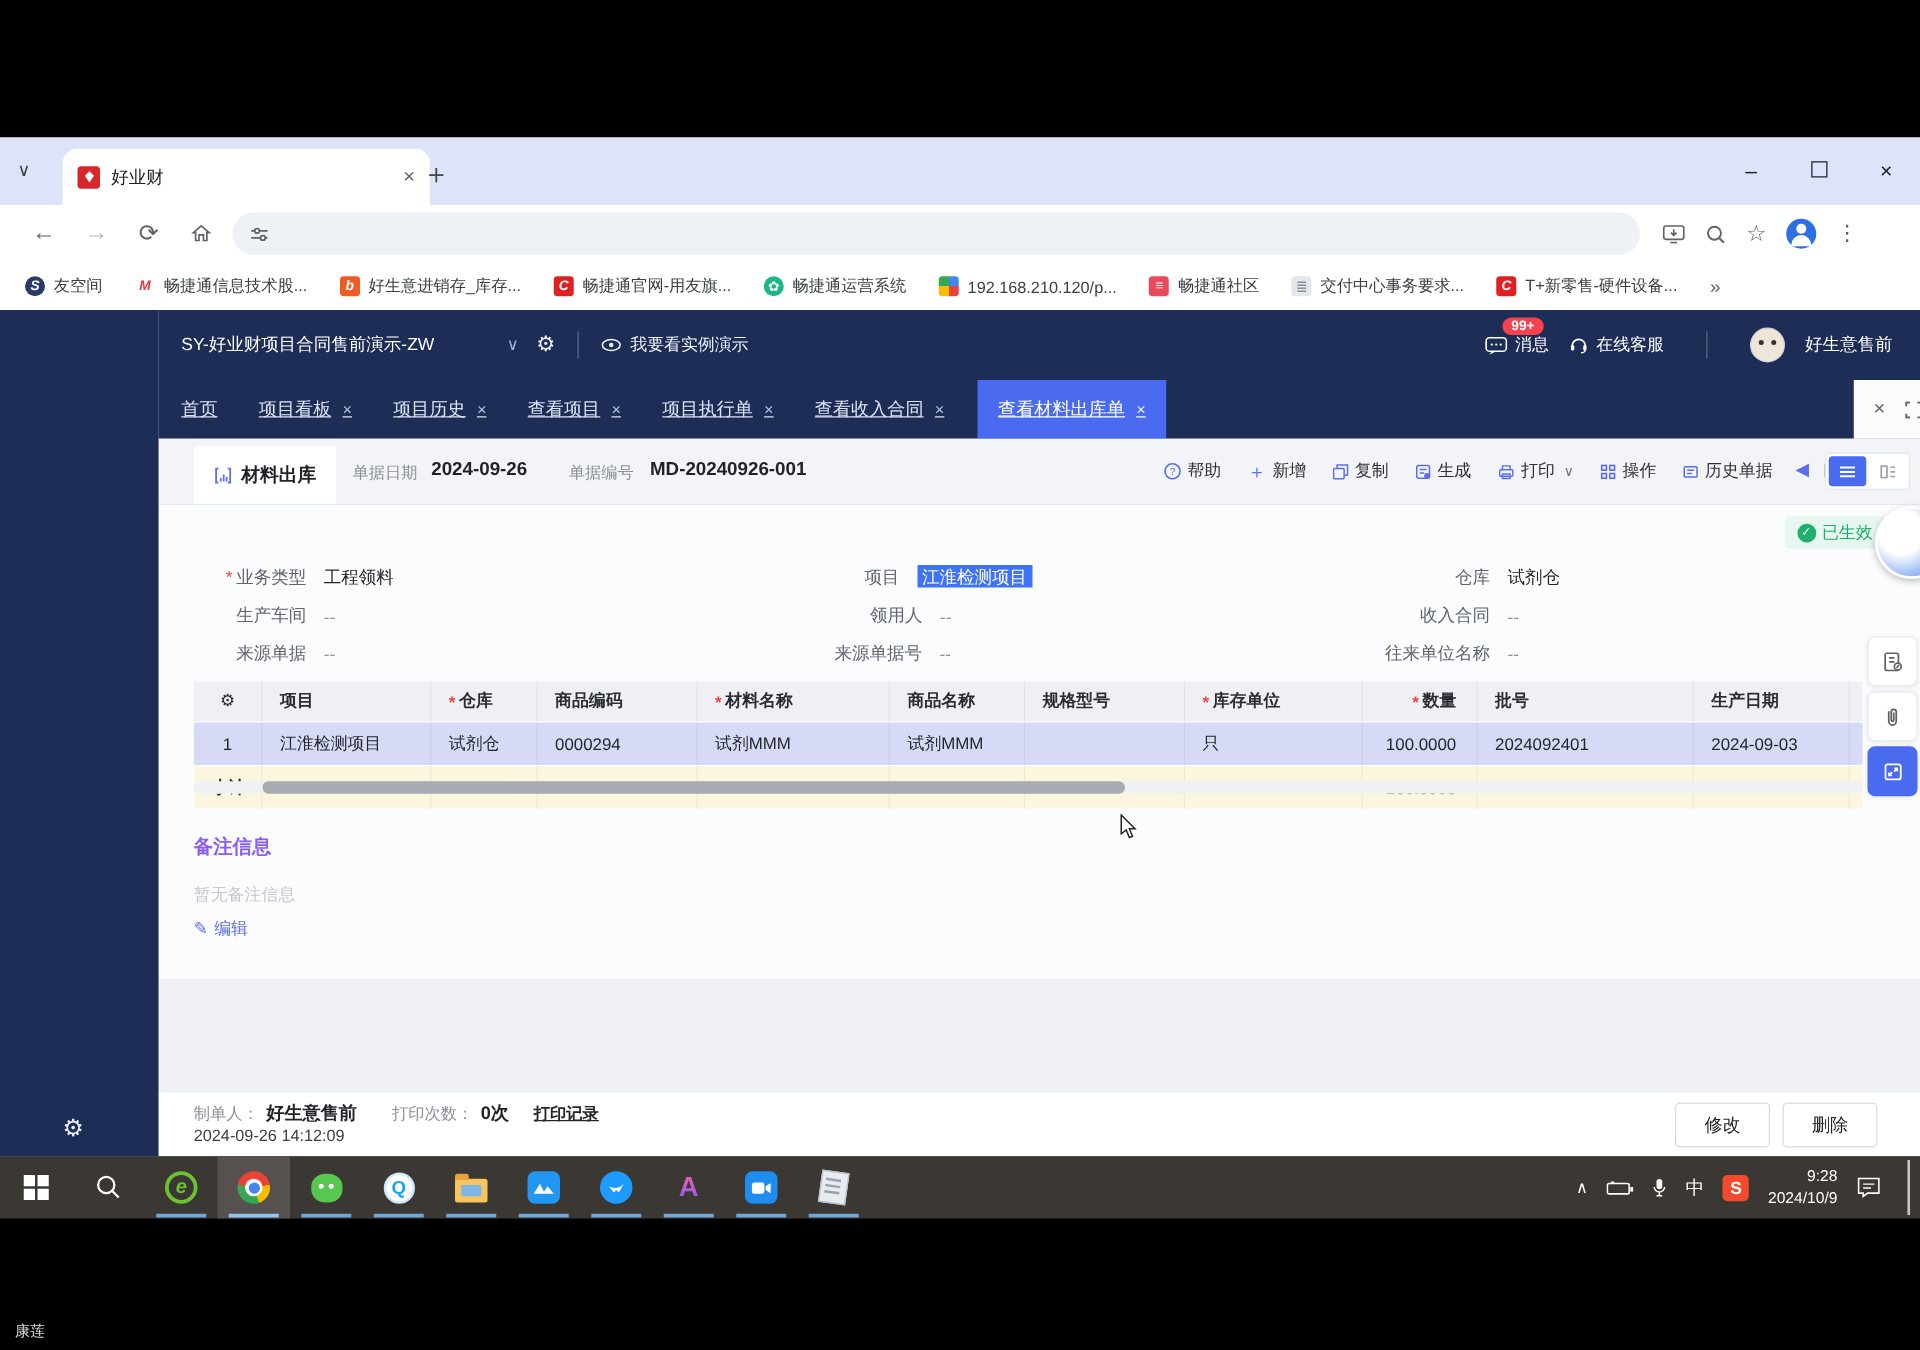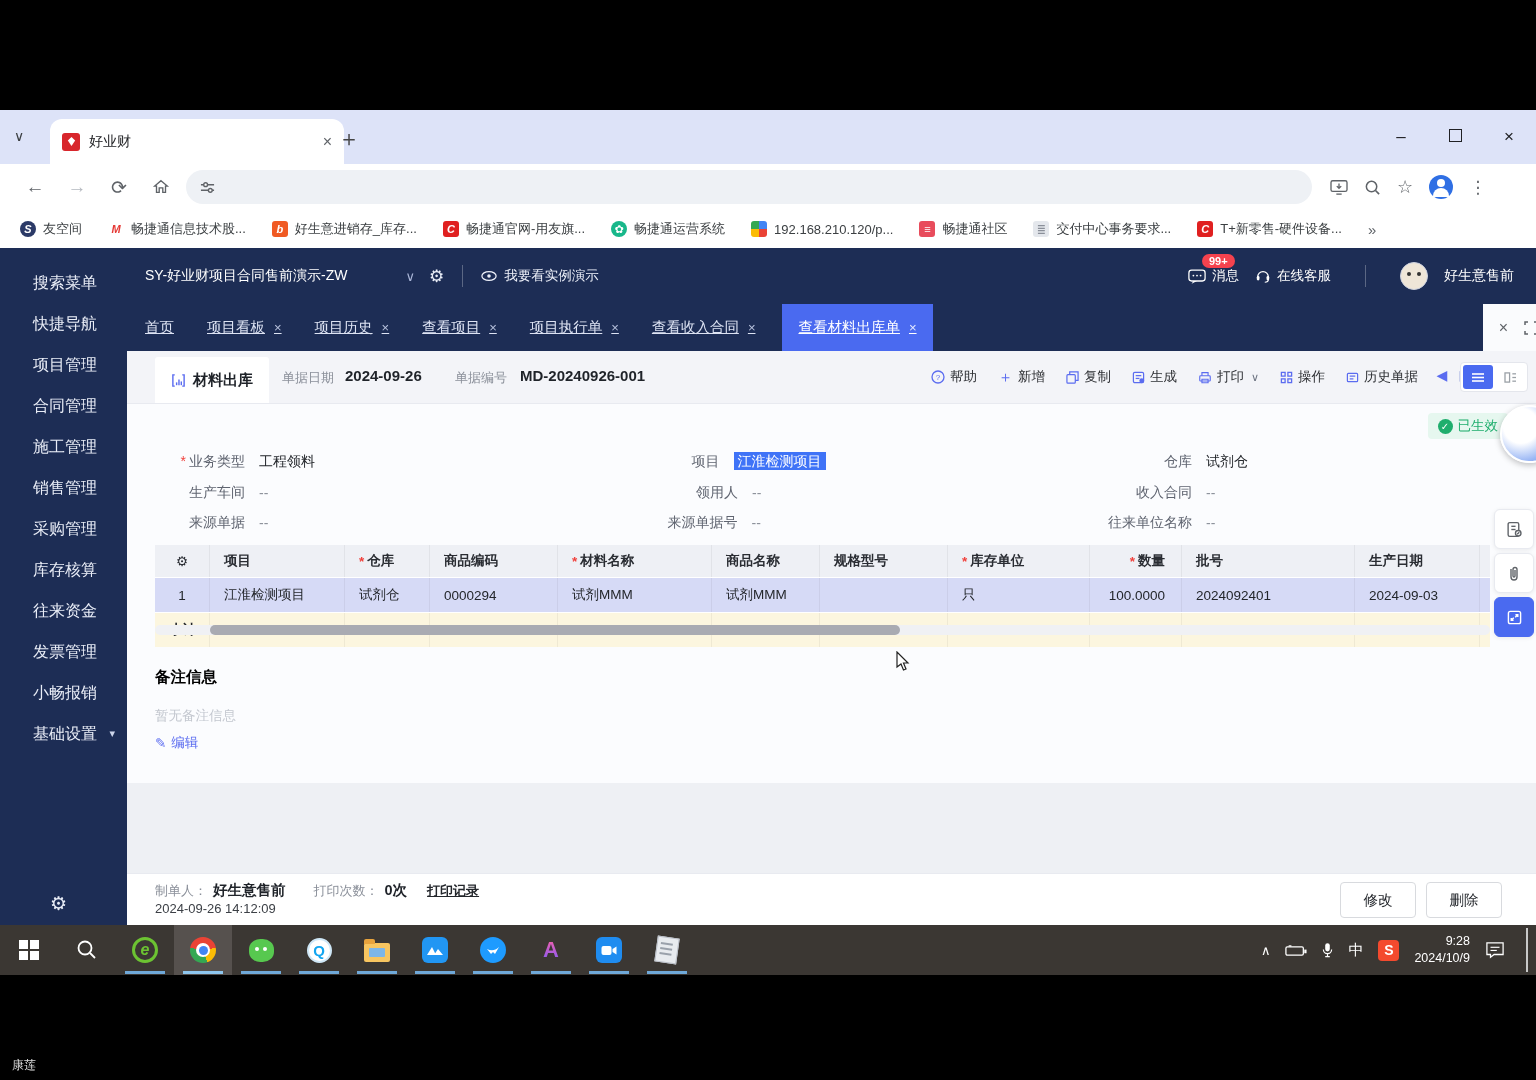--- a/index.html
+++ b/index.html
@@ -104,21 +104,21 @@
   .trow.h{background:#eef0f5;height:32px;}
   .trow.d{background:#d6daf6;height:34px;border-top:1px solid #fff;}
   .trow.s{background:#fcf6df;height:34px;border-top:1px solid #fff;}
   .tc{flex:none;display:flex;align-items:center;padding-left:14px;box-sizing:border-box;
     border-right:1px solid rgba(0,0,0,.05);color:#23262b;overflow:hidden;white-space:nowrap;}
   .trow.h .tc{font-weight:bold;color:#2a2d33;}
   .tc.num{justify-content:flex-end;padding-right:16px;padding-left:0;}
   .tc.ctr{justify-content:center;padding-left:0;}
   .hscroll{position:absolute;left:28px;top:274px;width:1335px;height:10px;background:#f0f1f4;border-radius:5px;}
   .hthumb{position:absolute;left:55px;top:0;width:690px;height:10px;background:#a9abb2;border-radius:5px;}
-  .rtitle{position:absolute;left:28px;top:316px;font-size:15.5px;font-weight:bold;color:#000000;}
+  .rtitle{position:absolute;left:28px;top:316px;font-size:15.5px;font-weight:bold;color:#8b5cf6;}
   .rempty{position:absolute;left:28px;top:356px;font-size:13.5px;color:#c3c7cf;}
   .editlink{position:absolute;left:28px;top:383px;font-size:13.5px;color:#5b6cf0;display:flex;gap:5px;align-items:center;}
   .lowergap{position:absolute;left:0;top:432px;width:100%;height:91px;background:#eef0f4;}
   .floaters{position:absolute;right:2px;top:158px;display:flex;flex-direction:column;gap:4px;}
   .flbtn{width:38px;height:38px;background:#fff;border:1px solid #e8eaf0;border-radius:6px;
     box-shadow:0 1px 4px rgba(0,0,0,.08);display:flex;align-items:center;justify-content:center;}
   .flbtn.blue{background:#4a6af0;border-color:#4a6af0;}
   .docfooter{position:absolute;left:0;bottom:0;width:100%;height:51px;background:#fff;border-top:1px solid #e8eaf0;padding-left:12px;}
   .df1{position:absolute;left:28px;top:7px;font-size:13px;color:#8a8f99;display:flex;align-items:center;gap:6px;}
   .df1 b{color:#1f2329;font-size:14.5px;}
@@ -266,34 +266,20 @@
       <span class="bm">
           <i class="bmico" style="background:#e02020">C</i>
           <span>T+新零售-硬件设备...</span>
         </span>
       <span style="color:#5f6368;font-size:15px">»</span>
     </div>
 
     <div class="app">
 
       <div class="sidebar">
-        <div class="snav">
-          <div class="it">搜索菜单</div>
-          <div class="it">快捷导航</div>
-          <div class="it">项目管理</div>
-          <div class="it">合同管理</div>
-          <div class="it">施工管理</div>
-          <div class="it">销售管理</div>
-          <div class="it">采购管理</div>
-          <div class="it">库存核算</div>
-          <div class="it">往来资金</div>
-          <div class="it">发票管理</div>
-          <div class="it">小畅报销</div>
-          <div class="it"><span>基础设置</span><span class="car">▾</span></div>
-        </div>
         <span class="sgear">⚙</span>
       </div>
 
       <div class="apphead">
         <div class="acct">
           <span>SY-好业财项目合同售前演示-ZW</span>
           <span class="car">∨</span>
         </div>
         <span class="hgear">⚙</span>
         <span class="hdiv"></span>

